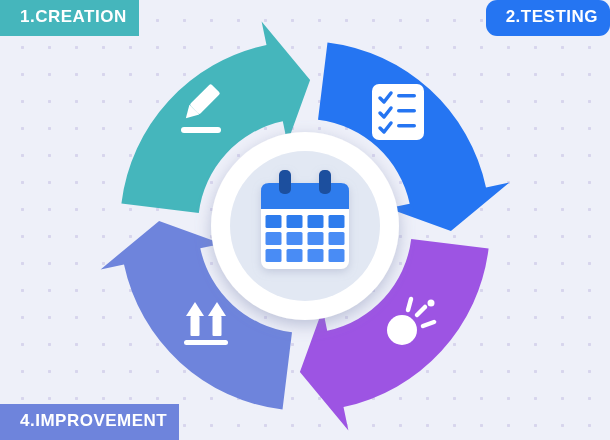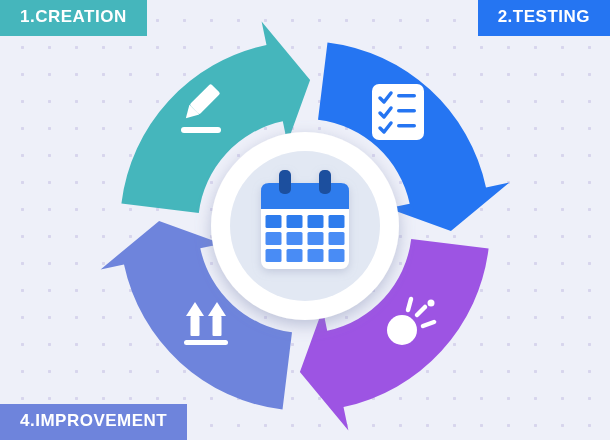--- a/index.html
+++ b/index.html
@@ -17,21 +17,21 @@
     background-position: 9px 7px;
     overflow: hidden;
   }
   .cycle-svg { position: absolute; top: 0; left: 0; }
   .badge {
     position: absolute;
     color: #ffffff;
     font-weight: 700;
     font-size: 17px;
     letter-spacing: 0.5px;
-    padding: 7px 20px 9px 20px;
+    padding: 7px 12px 9px 20px;
     white-space: nowrap;
     z-index: 5;
   }
   .badge.tl { top: 0; left: 0; }
   .badge.tr { top: 0; right: 0; }
   .badge.bl { bottom: 0; left: 0; }
   .badge.br { bottom: 0; right: 0; }
 </style>
 </head>
 <body>
@@ -117,16 +117,16 @@
         <rect x="328.5" y="232" width="16" height="13" rx="1.5"></rect>
         <rect x="265.5" y="249" width="16" height="13" rx="1.5"></rect>
         <rect x="286.5" y="249" width="16" height="13" rx="1.5"></rect>
         <rect x="307.5" y="249" width="16" height="13" rx="1.5"></rect>
         <rect x="328.5" y="249" width="16" height="13" rx="1.5"></rect>
       </g>
     </g>
   </svg>
 
   <div class="badge tl" style="background-color: rgb(69, 182, 188);">1.CREATION</div>
-  <div class="badge tr" style="background-color: rgb(37, 117, 242);">2.TESTING</div>
+  <div class="badge tr" style="background-color: rgb(37, 117, 242); border-radius: 11px;">2.TESTING</div>
   <div class="badge bl" style="background-color: rgb(110, 132, 220);">4.IMPROVEMENT</div>
 
 </div>
 
 </body></html>

